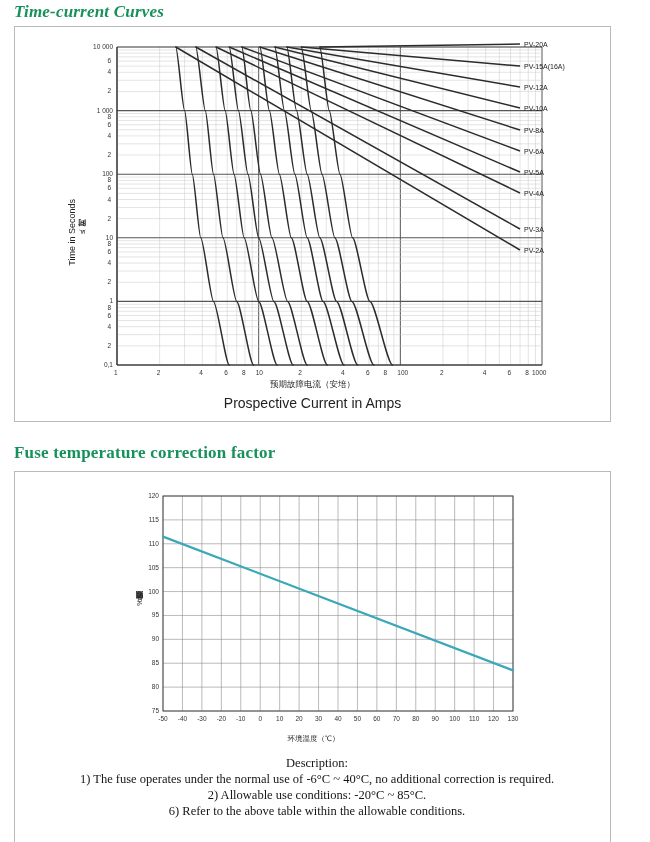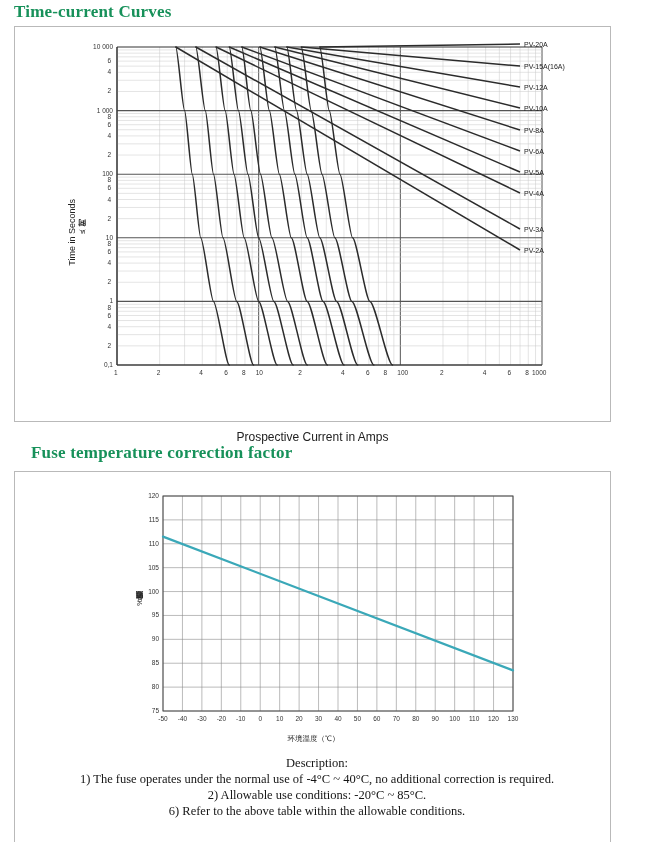--- a/index.html
+++ b/index.html
@@ -6,41 +6,41 @@
   body{
     width:650px;height:842px;background:#ffffff;
     font-family:"Liberation Sans", sans-serif;
     color:#1a1a1a;overflow:hidden;position:relative;
   }
   .heading{
     font-family:"Liberation Serif", serif;
     font-weight:bold;font-size:17px;color:#17915a;
     letter-spacing:.2px;
   }
-  #h1{position:absolute;left:14px;top:2px;}
-  #h2{position:absolute;left:14px;top:443px;margin-left:17px;}
+  #h1{position:absolute;left:14px;top:2px;font-style:italic;}
+  #h2{position:absolute;left:14px;top:443px;}
 
   .panel{position:absolute;border:1px solid #b9b9b9;background:#fff;box-sizing:border-box;}
   #panel1{left:14px;top:26px;width:597px;height:396px;}
   #panel2{left:14px;top:471px;width:597px;height:424px;}
 
   
   #chart1{position:absolute;left:0;top:0;width:597px;height:396px;}
   .ylabel-blk{
     position:absolute;left:52px;top:150px;width:22px;height:110px;
     display:flex;align-items:center;justify-content:center;gap:1px;
   }
   .ylabel-blk span{
     writing-mode:vertical-rl;transform:rotate(180deg);
     font-size:9px;white-space:nowrap;color:#222;
   }
   .ylabel-blk .cn{font-size:8px;}
   .xlab{position:absolute;width:100%;text-align:center;color:#222;}
   #x1cn{top:352px;font-size:8.5px;}
-  #x1en{top:368px;font-size:12px;margin-top:35px;}
+  #x1en{top:368px;font-size:14px;}
 
   .tick{position:absolute;font-size:6.5px;color:#333;white-space:nowrap;}
   .ytick{text-align:right;}
 
   .legend-item{
     position:absolute;font-size:7px;color:#222;white-space:nowrap;
   }
 
   
   #chart2{position:absolute;left:0;top:0;width:597px;height:360px;}
@@ -177,20 +177,21 @@
         <line x1="78.80952094203236" y1="0" x2="403" y2="182" stroke="#2b2b2b" stroke-width="1.5"></line>
         <line x1="58.78789096253254" y1="0" x2="403" y2="203" stroke="#2b2b2b" stroke-width="1.5"></line>
       </g>
   </svg>
 
   <div class="ylabel-blk">
     <span>Time in Seconds</span>
     <span class="cn">时间（s）</span>
   </div>
 
+  <div class="xlab" id="x1cn">预期故障电流（安培）</div>
   <div class="xlab" id="x1en">Prospective Current in Amps</div>
 
   <div id="c1-ticks">
       <div class="tick ytick" style="left: 40px; top: 334px; width: 58px;">0,1</div>
       <div class="tick ytick" style="left: 40px; top: 314.854px; width: 56px;">2</div>
       <div class="tick ytick" style="left: 40px; top: 295.709px; width: 56px;">4</div>
       <div class="tick ytick" style="left: 40px; top: 284.51px; width: 56px;">6</div>
       <div class="tick ytick" style="left: 40px; top: 276.563px; width: 56px;">8</div>
       <div class="tick ytick" style="left: 40px; top: 270.4px; width: 58px;">1</div>
       <div class="tick ytick" style="left: 40px; top: 251.254px; width: 56px;">2</div>
@@ -316,17 +317,17 @@
       <div class="tick" style="left: 394.778px; top: 243px; width: 12px; text-align: center;">80</div>
       <div class="tick" style="left: 414.222px; top: 243px; width: 12px; text-align: center;">90</div>
       <div class="tick" style="left: 433.667px; top: 243px; width: 12px; text-align: center;">100</div>
       <div class="tick" style="left: 453.111px; top: 243px; width: 12px; text-align: center;">110</div>
       <div class="tick" style="left: 472.556px; top: 243px; width: 12px; text-align: center;">120</div>
       <div class="tick" style="left: 492px; top: 243px; width: 12px; text-align: center;">130</div>
     </div>
 
   <div id="desc">
     <div>Description:</div>
-    <div>1) The fuse operates under the normal use of -4°C ~ 40°C, no additional correction is required.</div>
+    <div>1) The fuse operates under the normal use of -6°C ~ 40°C, no additional correction is required.</div>
     <div>2) Allowable use conditions: -20°C ~ 85°C.</div>
     <div>6) Refer to the above table within the allowable conditions.</div>
   </div>
 </div>
 
 </body></html>

